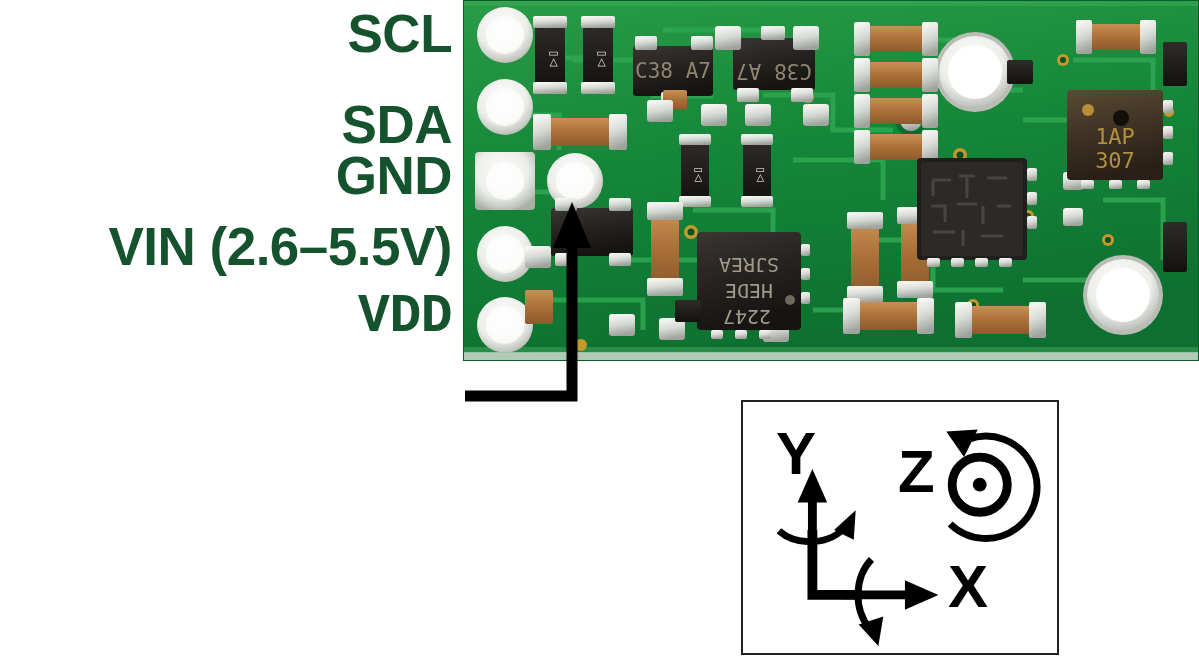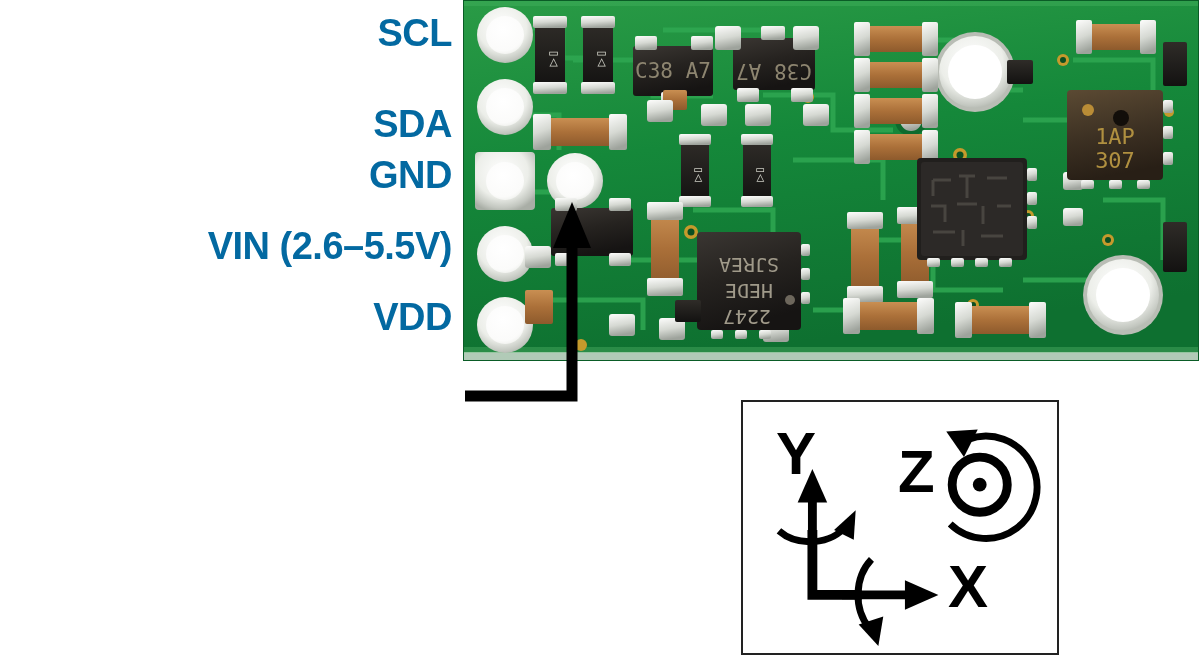--- a/index.html
+++ b/index.html
@@ -2,24 +2,24 @@
 <html><head>
 <meta charset="utf-8">
 <style>
   html,body{margin:0;padding:0;background:#ffffff;}
   body{width:1199px;height:659px;position:relative;overflow:hidden;
        font-family:"Liberation Sans","DejaVu Sans",sans-serif;}
 
   
   #pin-labels{position:absolute;left:0;top:0;width:452px;height:420px;}
   .pin-label{position:absolute;right:0;text-align:right;white-space:nowrap;
-             font-weight:bold;font-size:38px;line-height:53px;color:#0369a1;
+             font-weight:bold;font-size:53px;line-height:53px;color:#14532d;
              letter-spacing:-0.5px;}
   .pl0{top:7px;}  .pl1{top:78px;margin-top:20px;} .pl2{top:149px;}
-  .pl3{top:220px;margin-left:48px;} .pl4{top:291px;} .pl5{top:362px;}
+  .pl3{top:220px;margin-left:48px;} .pl4{top:291px;font-family:Liberation Mono, monospace;} .pl5{top:362px;}
 
   
   #sa0-leader{position:absolute;left:455px;top:180px;width:140px;height:225px;}
 
   
   #pcb{position:absolute;left:463px;top:0px;width:736px;height:361px;
        overflow:hidden;}
   #pcb-sub{position:absolute;inset:0;}
 
   

